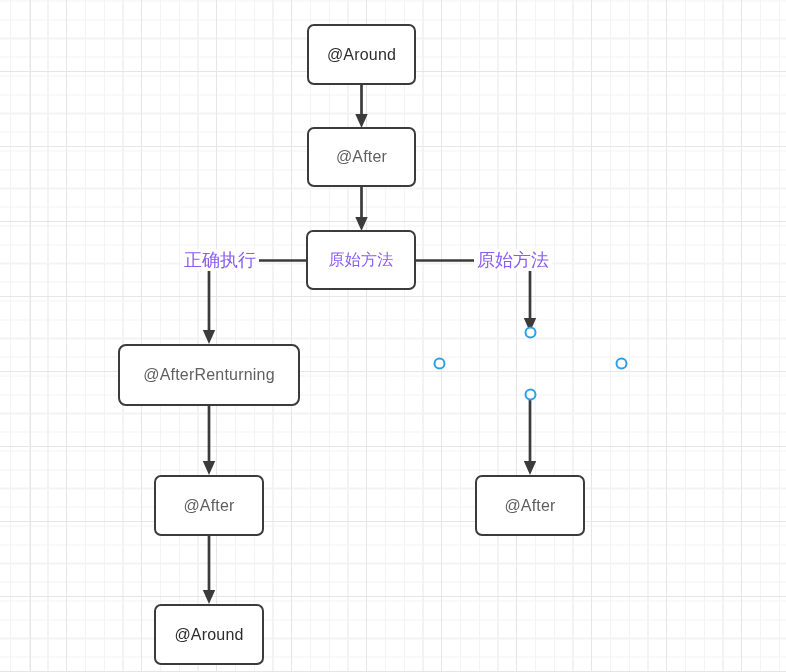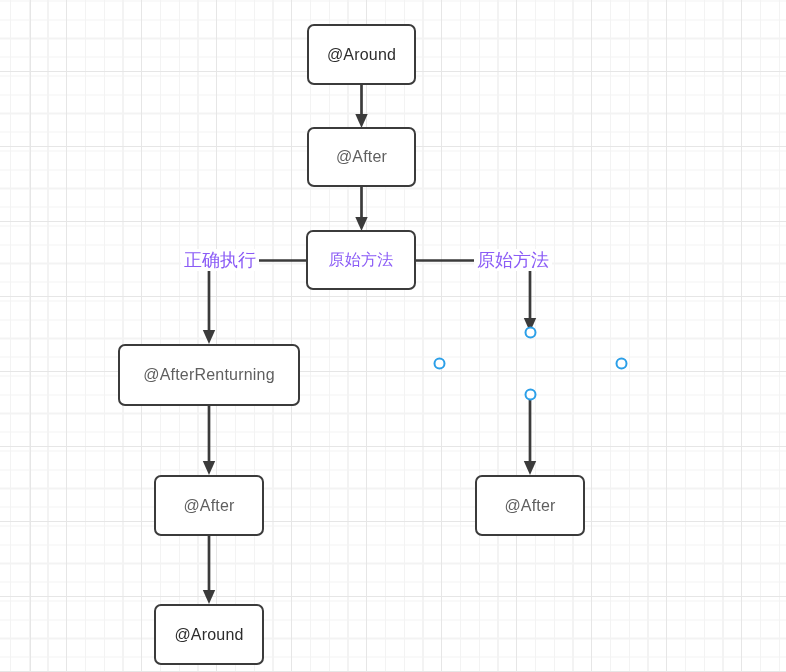--- a/index.html
+++ b/index.html
@@ -70,21 +70,21 @@
   </div>
 
   <div class="node" style="left:307px; top:127px; width:109px; height:60px;">
     <span>@After</span>
   </div>
 
   <div class="node mid" style="left:306px; top:230px; width:110px; height:60px;">
     <span>原始方法</span>
   </div>
 
-  <div class="node" style="left:118px; top:344px; width:182px; height:62px;">
+  <div class="node" style="left:118px; top:344px; width:182px; height:62px;border-radius:8px;">
     <span>@AfterRenturning</span>
   </div>
 
   <div class="node" style="left:154px; top:475px; width:110px; height:61px;">
     <span>@After</span>
   </div>
 
   <div class="node dark" style="left:154px; top:604px; width:110px; height:61px;">
     <span>@Around</span>
   </div>

